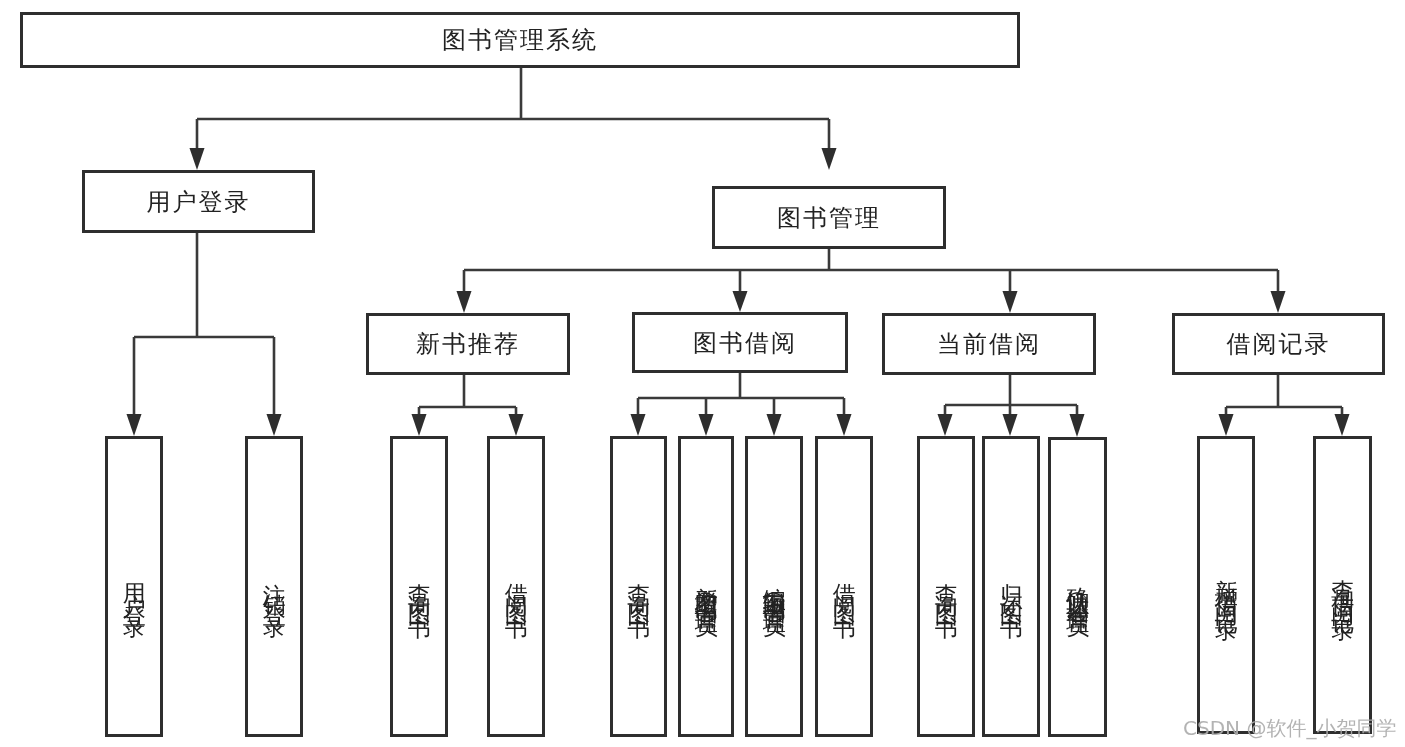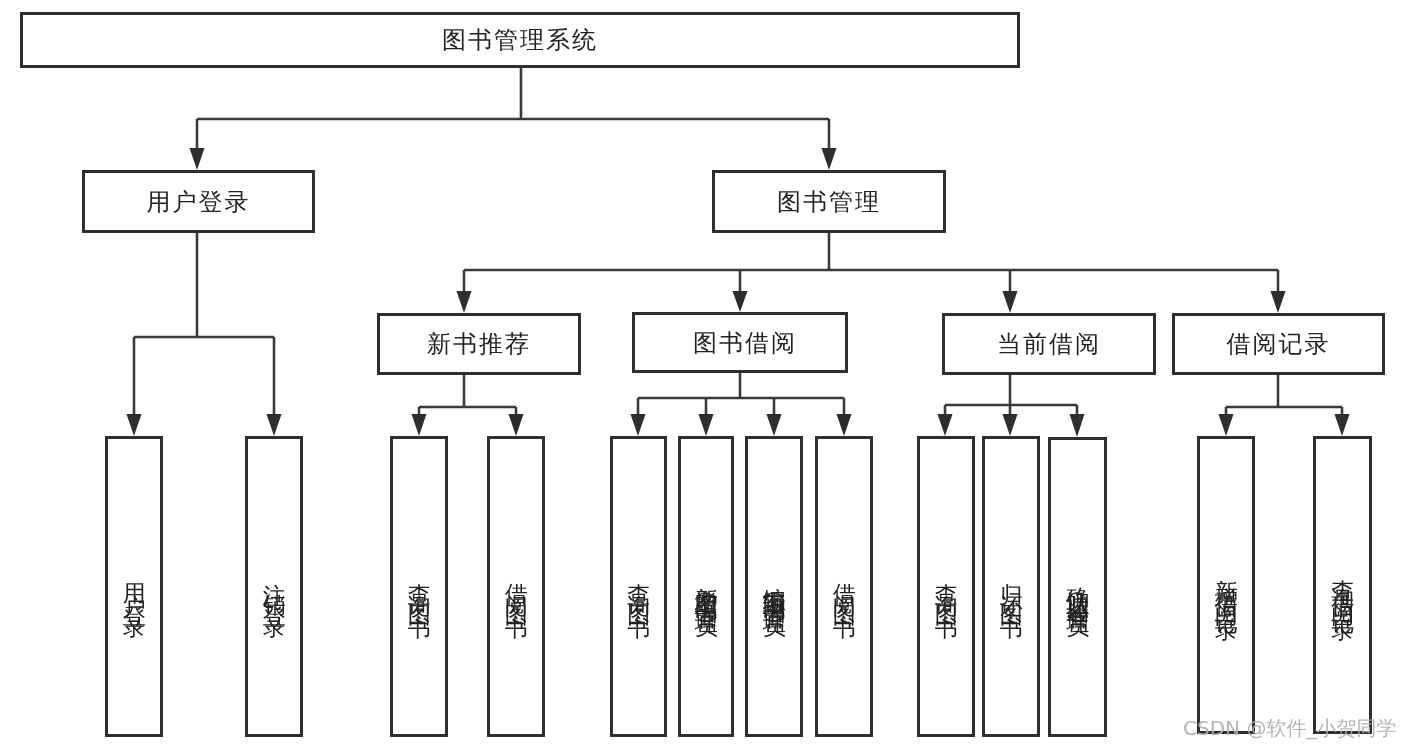--- a/index.html
+++ b/index.html
@@ -98,31 +98,31 @@
     </g>
   </svg>
 
   <div class="box h" style="left:20px; top:12px; width:1000px; height:56px;">
     <span class="label">图书管理系统</span>
   </div>
 
   <div class="box h" style="left:82px; top:170px; width:233px; height:63px;">
     <span class="label">用户登录</span>
   </div>
-  <div class="box h" style="left:712px; top:170px; width:234px; height:63px;">
+  <div class="box h" style="left:712px; top:186px; width:234px; height:63px;">
     <span class="label">图书管理</span>
   </div>
 
-  <div class="box h" style="left:377px; top:313px; width:204px; height:62px;">
+  <div class="box h" style="left:366px; top:313px; width:204px; height:62px;">
     <span class="label">新书推荐</span>
   </div>
   <div class="box h" style="left:632px; top:312px; width:216px; height:61px;padding-left:10px;">
     <span class="label">图书借阅</span>
   </div>
-  <div class="box h" style="left:942px; top:313px; width:214px; height:62px;">
+  <div class="box h" style="left:882px; top:313px; width:214px; height:62px;">
     <span class="label">当前借阅</span>
   </div>
   <div class="box h" style="left:1172px; top:313px; width:213px; height:62px;">
     <span class="label">借阅记录</span>
   </div>
 
   <div class="box" style="left:105px; top:436px; width:58px; height:301px;">
     <span class="label v-label s4">用户登录</span>
   </div>
   <div class="box" style="left:245px; top:436px; width:58px; height:301px;">

